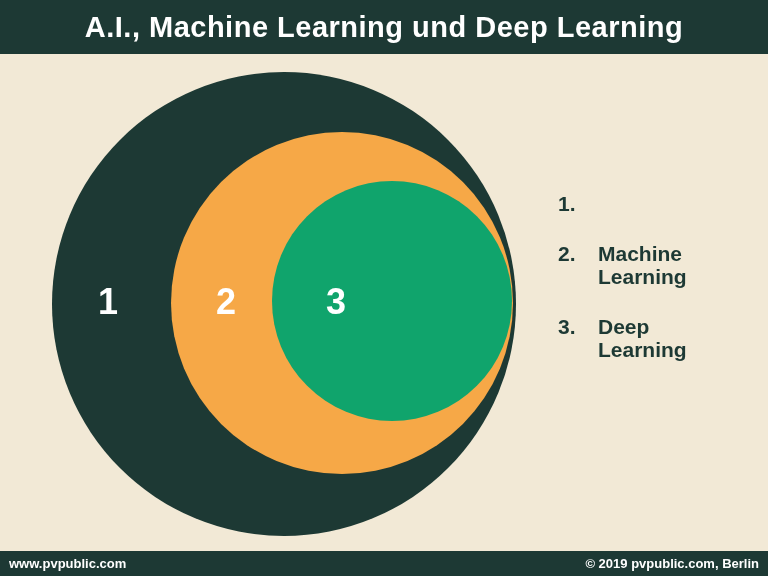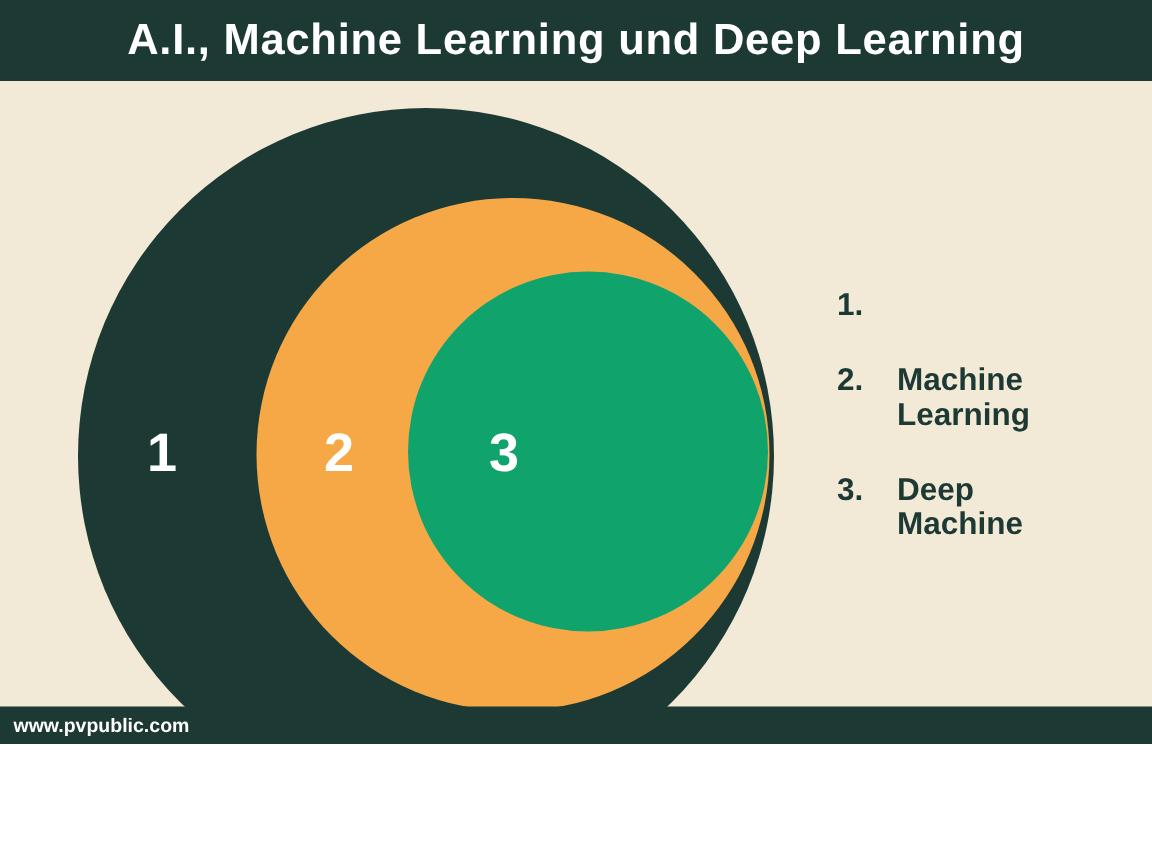--- a/index.html
+++ b/index.html
@@ -1,19 +1,19 @@
 <!DOCTYPE html>
 <html><head>
 <meta charset="utf-8">
 <style>
   html, body { margin: 0; padding: 0; }
   .page {
     position: relative;
     width: 768px;
-    height: 496px;
+    height: 576px;
     overflow: hidden;
     font-family: "Liberation Sans", sans-serif;
   }
   .titlebar {
     position: absolute;
     top: 0; left: 0; right: 0;
     height: 54px;
     display: flex;
     align-items: center;
     justify-content: center;
@@ -99,21 +99,22 @@
       <span class="legend-num">1.</span>
     </div>
     <div class="legend-item">
       <span class="legend-num">2.</span>
       <span class="legend-label">Machine
 Learning</span>
     </div>
     <div class="legend-item">
       <span class="legend-num">3.</span>
       <span class="legend-label">Deep
-Machine</span>
+Learning</span>
     </div>
   </div>
 
   <div class="footer" style="background: rgb(29, 57, 52);">
     <span>www.pvpublic.com</span>
+    <span>© 2019 pvpublic.com, Berlin</span>
   </div>
 
 </div>
 
 </body></html>

